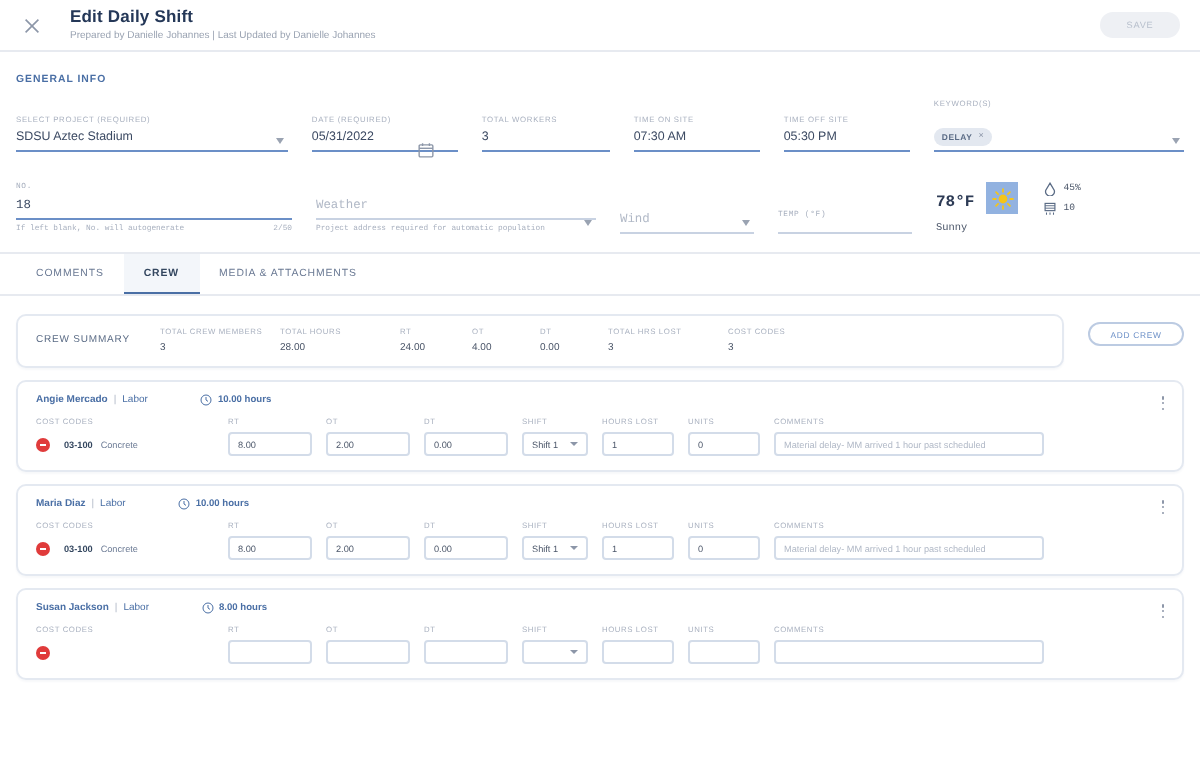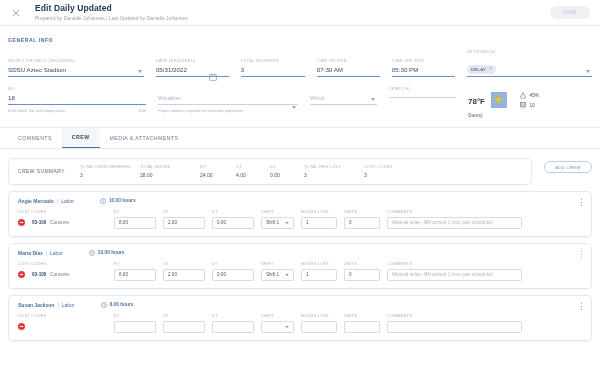--- a/index.html
+++ b/index.html
@@ -103,21 +103,21 @@
 
 <div class="app">
 
   <div class="hdr">
     <div class="close-x">
       <svg width="8" height="8" viewBox="0 0 10 10">
           <path d="M1 1 L9 9 M9 1 L1 9" stroke="#8c96a8" stroke-width="1" fill="none"></path>
         </svg>
     </div>
     <div class="hdr-txt">
-      <div class="hdr-title">Edit Daily Updated</div>
+      <div class="hdr-title">Edit Daily Shift</div>
       <div class="hdr-sub">Prepared by Danielle Johannes | Last Updated by Danielle Johannes</div>
     </div>
     <button class="save-btn">SAVE</button>
   </div>
 
   <div class="sec-label">GENERAL INFO</div>
 
   <div class="form">
 
     <div class="frow">
@@ -163,21 +163,21 @@
         <div class="flabel">KEYWORD(S)</div>
         <div class="chip">
           <span class="chip-txt">DELAY</span>
           <span class="chip-x">×</span>
         </div>
         <div class="uline active"></div>
         <div class="caret"></div>
       </div>
     </div>
 
-    <div class="frow" style="margin-top:9px;align-items:flex-start;">
+    <div class="frow" style="margin-top:9px;align-items:flex-end;font-family:Liberation Mono, monospace;">
       <div class="fld" style="width:138px">
         <div class="flabel">NO.</div>
         <div class="fval">18</div>
         <div class="uline active"></div>
         <div class="helper">
           <span>If left blank, No. will autogenerate</span>
           <span>2/50</span>
         </div>
       </div>
 

